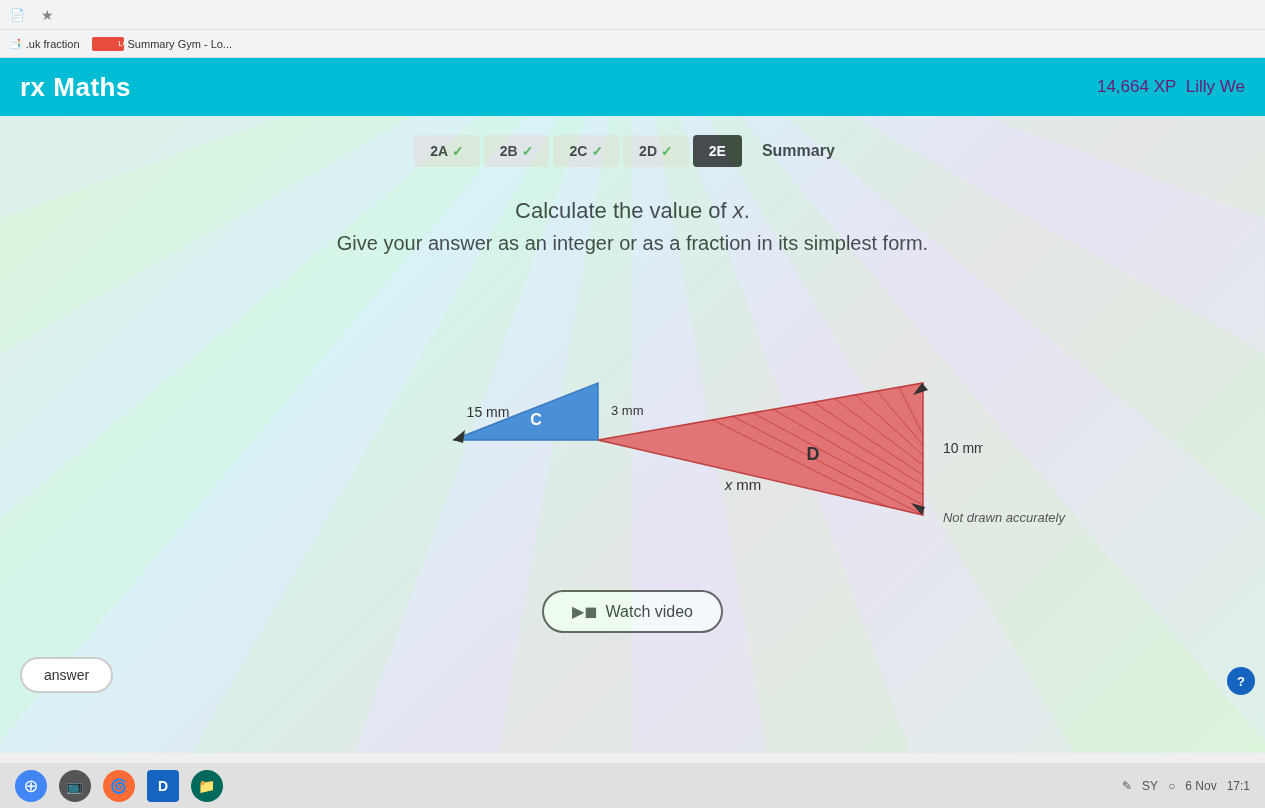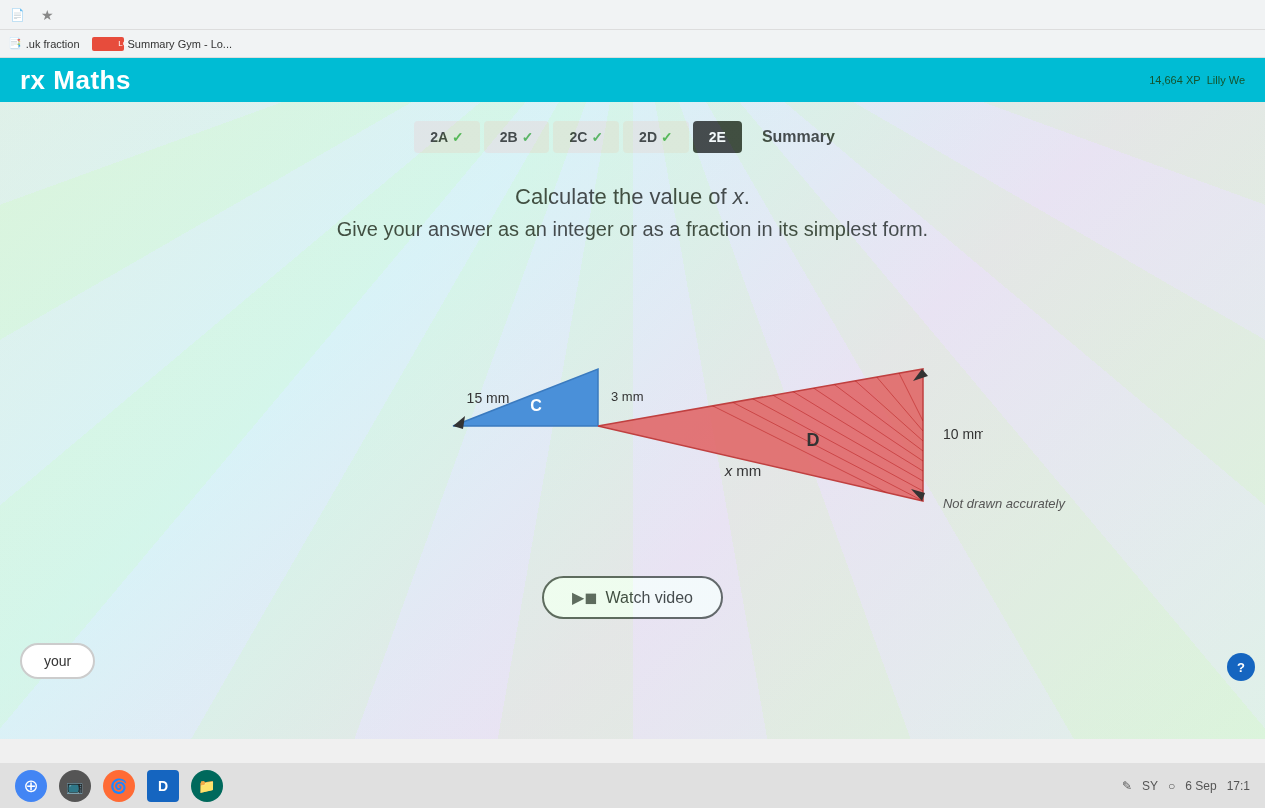--- a/index.html
+++ b/index.html
@@ -65,36 +65,36 @@
       font-size: 8px;
       color: white;
       display: flex;
       align-items: center;
       justify-content: center;
       padding-left: 32px;
     }
 
     
     .app-header {
-      height: 44px;
+      height: 58px;
       background: #00bcd4;
       display: flex;
       align-items: center;
       padding: 0 20px;
       justify-content: space-between;
     }
     .app-title {
       font-size: 26px;
       font-weight: bold;
       color: white;
       letter-spacing: 0.5px;
     }
     .header-right {
-      font-size: 11px;
-      color: #14532d;
+      font-size: 17px;
+      color: #701a75;
       font-weight: 500;
     }
 
     
     .main-content {
       background: linear-gradient(135deg, #e8f5e9 0%, #e0f7fa 30%, #f3e5f5 60%, #e8f5e9 100%);
       min-height: calc(808px - 113px - 28px - 30px);
       position: relative;
       overflow: hidden;
     }
@@ -390,34 +390,34 @@
   </div>
 
   <div style="display:flex; justify-content:center; margin-top:15px;">
     <button class="watch-video-btn">
       <span class="video-icon">▶◼</span>
       <span>Watch video</span>
     </button>
   </div>
 
   <button class="prev-btn">
-    <span>your</span>
+    <span>answer</span>
   </button>
 
   <div class="help-circle">?</div>
 </div>
 
 <div class="taskbar">
   <div class="taskbar-icons">
     <div class="taskbar-icon chrome" style="color:white; font-size:18px;">⊕</div>
     <div class="taskbar-icon tv" style="color:white; font-size:14px;">📺</div>
     <div class="taskbar-icon orange-circle" style="color:white; font-size:14px;">🌀</div>
     <div class="taskbar-icon blue-sq" style="color:white; font-size:14px; font-weight:bold;">D</div>
     <div class="taskbar-icon teal-circle" style="color:white; font-size:14px;">📁</div>
   </div>
   <div class="taskbar-right">
     <span>✎</span>
     <span>SY</span>
     <span>○</span>
-    <span>6 Sep</span>
+    <span>6 Nov</span>
     <span>17:1</span>
   </div>
 </div>
 
 </body></html>

